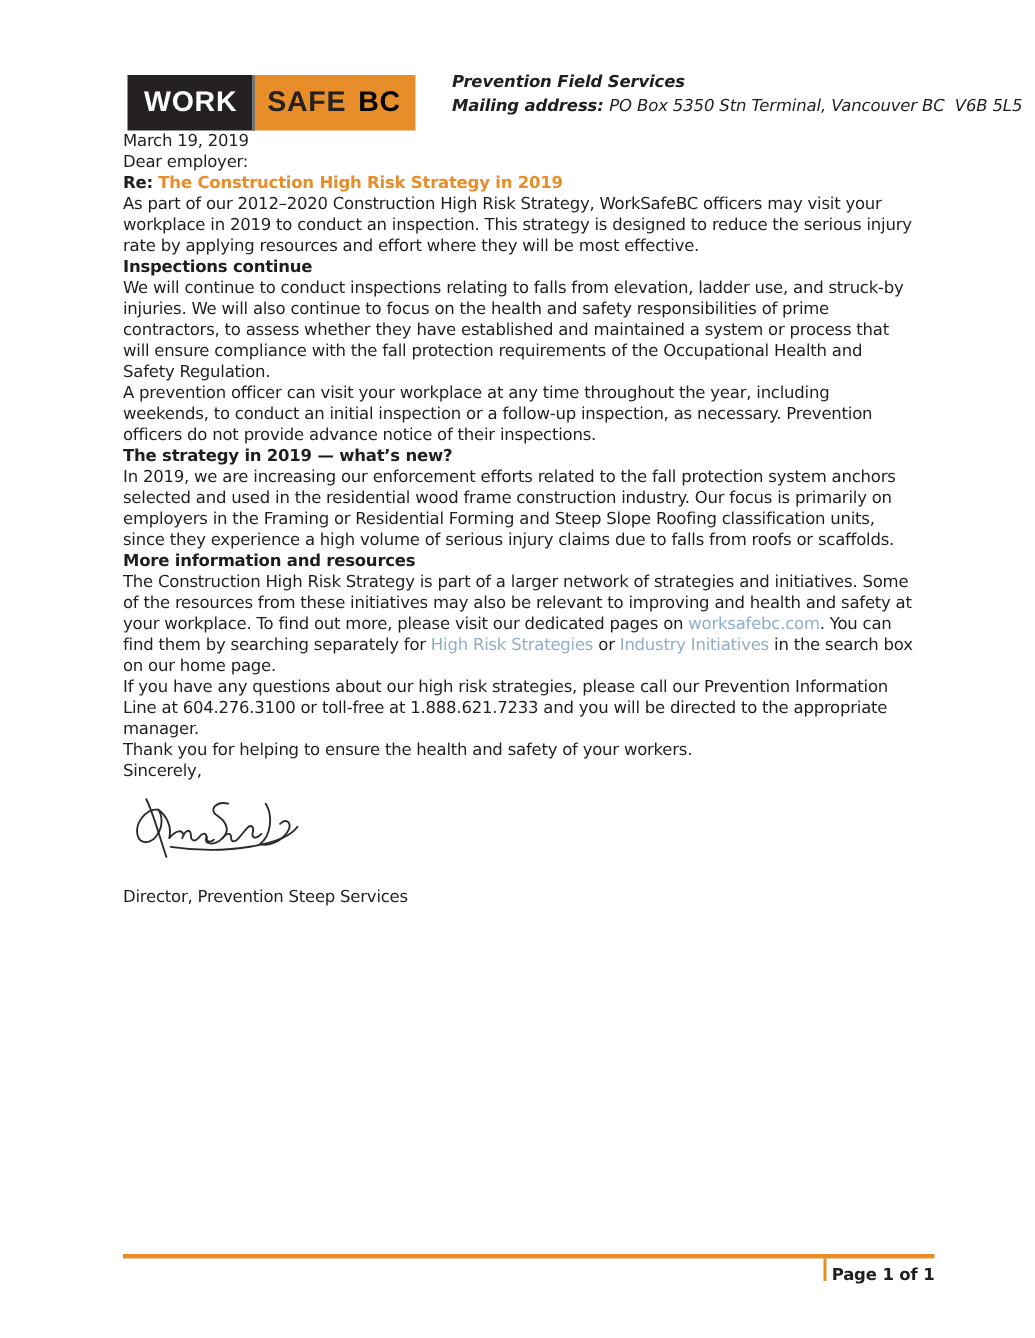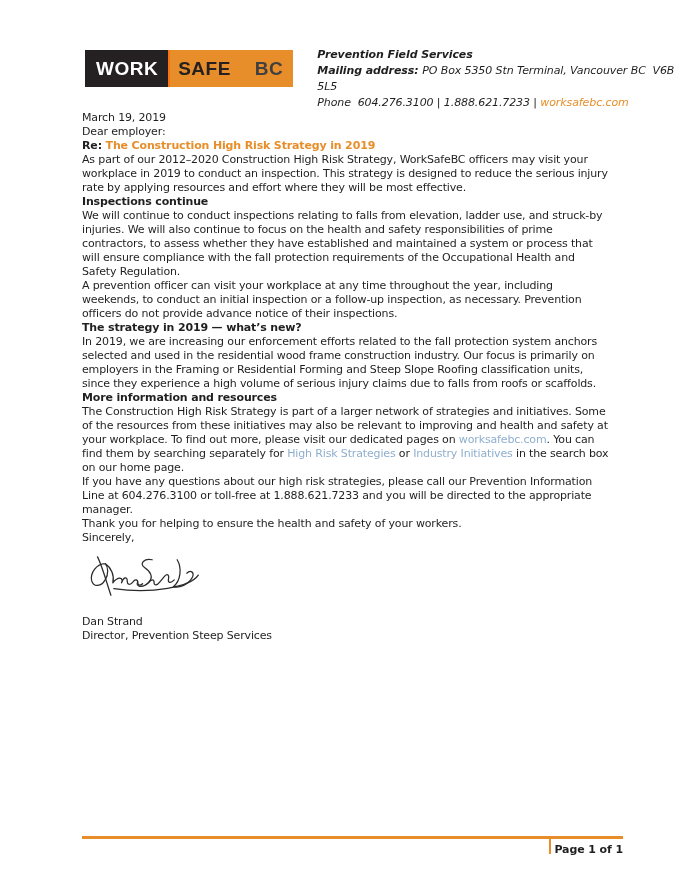--- a/index.html
+++ b/index.html
@@ -31,30 +31,30 @@
     font-weight: bold;
     font-size: 19px;
     letter-spacing: 0.5px;
     user-select: none;
   }
   .logo-work {
     background: var(--logo-dark, #252122);
     color: #ffffff;
     display: flex; align-items: center;
     padding: 0 10px 0 11px;
-    border-right: 2px solid #f97316;
+    border-right: 2px solid #737373;
   }
   .logo-safebc {
     background: var(--orange, #E78E2A);
     display: flex; align-items: center;
     padding: 0 10px 0 8px;
     justify-content: flex-end;
   }
   .logo-safe { color: #252122; }
-  .logo-bc { color: #404040; margin-left: 24px; }
+  .logo-bc { color: #000000; margin-left: 8px; }
 
   .contact {
     margin-left: 24px;
     line-height: 16px;
     letter-spacing: -0.1px;
     font-style: italic;
   }
   .bold { font-weight: bold; }
   .orange-link { color: var(--orange, #E78E2A); text-decoration: none; cursor: pointer; }
 
@@ -107,21 +107,20 @@
           <span>WORK</span>
         </div>
       <div class="logo-safebc">
           <span class="logo-safe">SAFE</span>
           <span class="logo-bc">BC</span>
         </div>
     </div>
     <div class="contact">
       <div class="bold">Prevention Field Services</div>
       <div><span class="bold">Mailing address: </span><span>PO Box 5350 Stn Terminal, Vancouver BC&nbsp; V6B 5L5</span></div>
-      <div><span>Phone&nbsp; 604.276.3100 | 1.888.621.7233 | </span><a class="orange-link">worksafebc.com</a></div>
     </div>
   </div>
 
   <div class="letter">
     <p class="date">March 19, 2019</p>
 
     <p class="salutation">Dear employer:</p>
 
     <p class="re-line"><span class="bold">Re: </span><span class="bold re-subject">The Construction High Risk Strategy in 2019</span></p>
 
@@ -155,21 +154,20 @@
           <path d="M38 30 c 2 -6 6 -7 6 -2 c 0 4 3 5 6 1 c 2 -3 5 -3 5 1 c 0 3 3 3 5 1"></path>
           <path d="M70 6 C 62 4, 56 10, 62 14 C 68 18, 72 24, 66 30 C 60 36, 52 34, 55 29"></path>
           <path d="M66 30 c 3 -4 6 -4 6 0 c 0 3 3 3 6 -1 l 5 -6 c 3 -3 5 -1 4 3 c -1 4 2 5 6 1"></path>
           <path d="M96 6 C 101 14, 100 28, 92 34 C 98 36, 108 32, 112 24 C 114 19, 110 16, 106 20"></path>
           <path d="M118 22 C 110 34, 70 42, 30 36"></path>
         </g>
       </svg>
     </div>
 
     <div class="signoff">
-      <div>Dan Strand</div>
       <div>Director, Prevention Steep Services</div>
     </div>
   </div>
 
   <div class="footer">
     <div class="footer-rule"></div>
     <div class="footer-row">
       <span class="footer-divider"></span>
       <span class="page-label">Page 1 of 1</span>
     </div>

